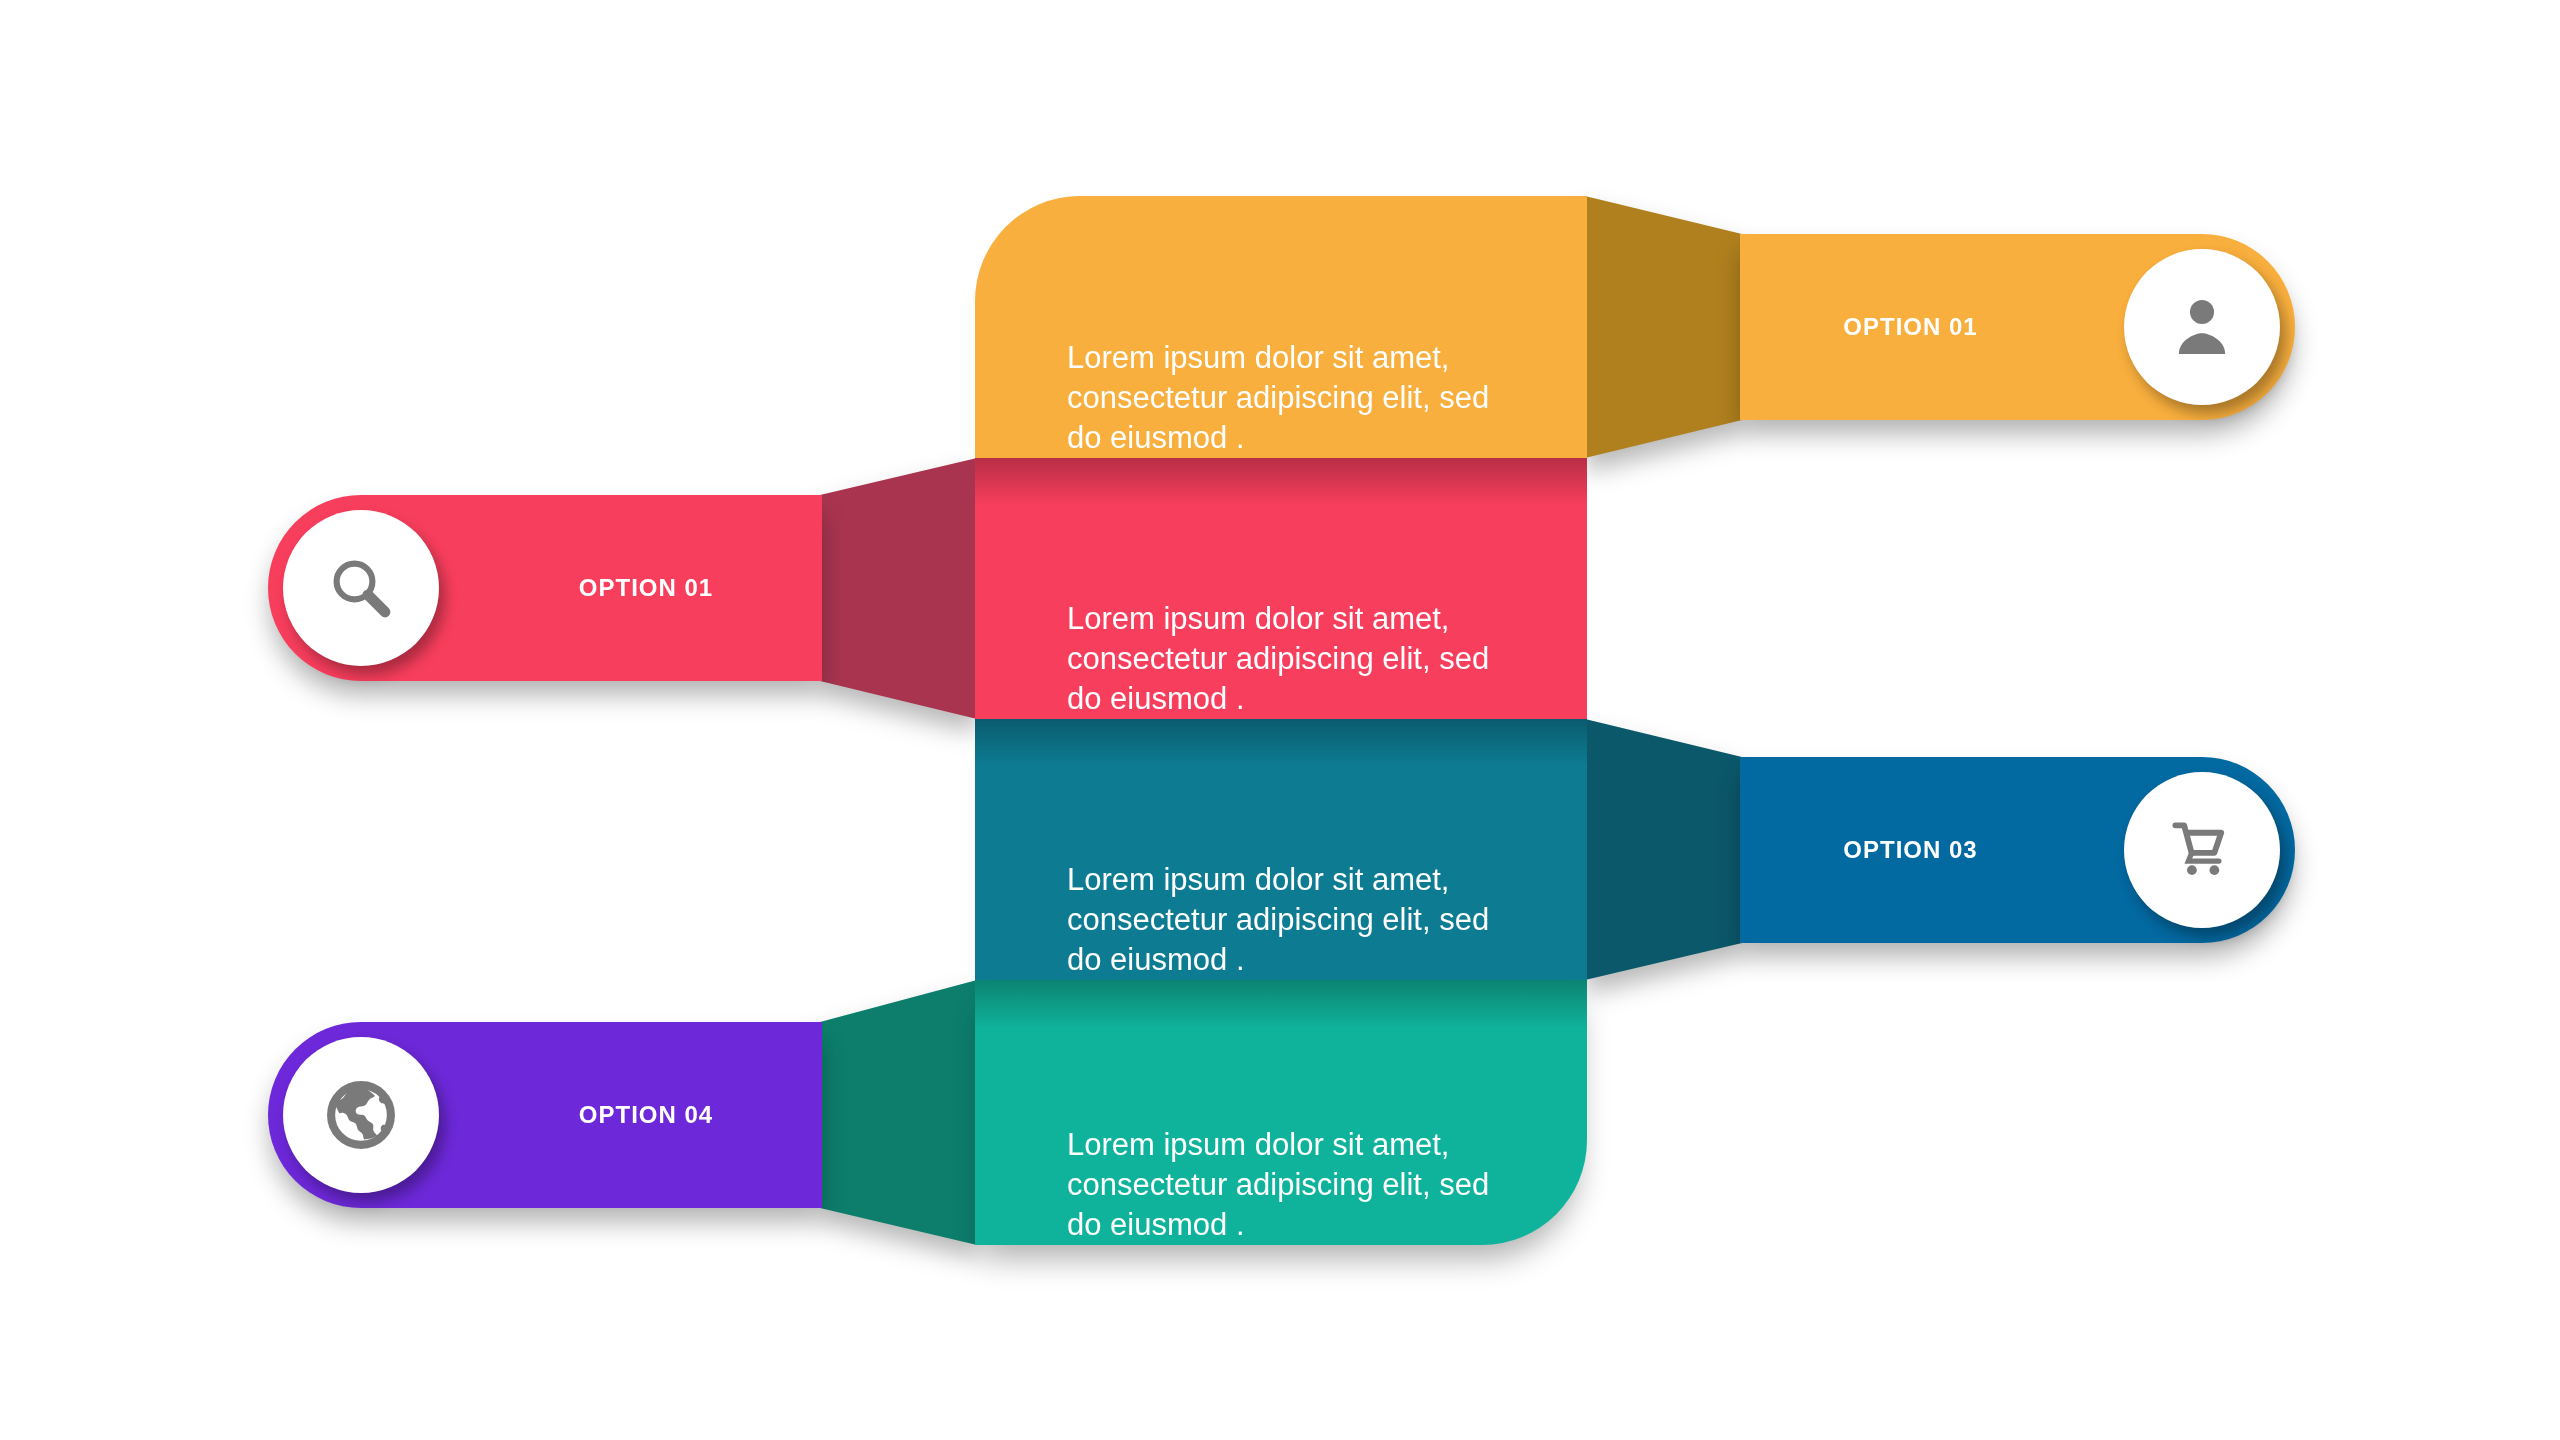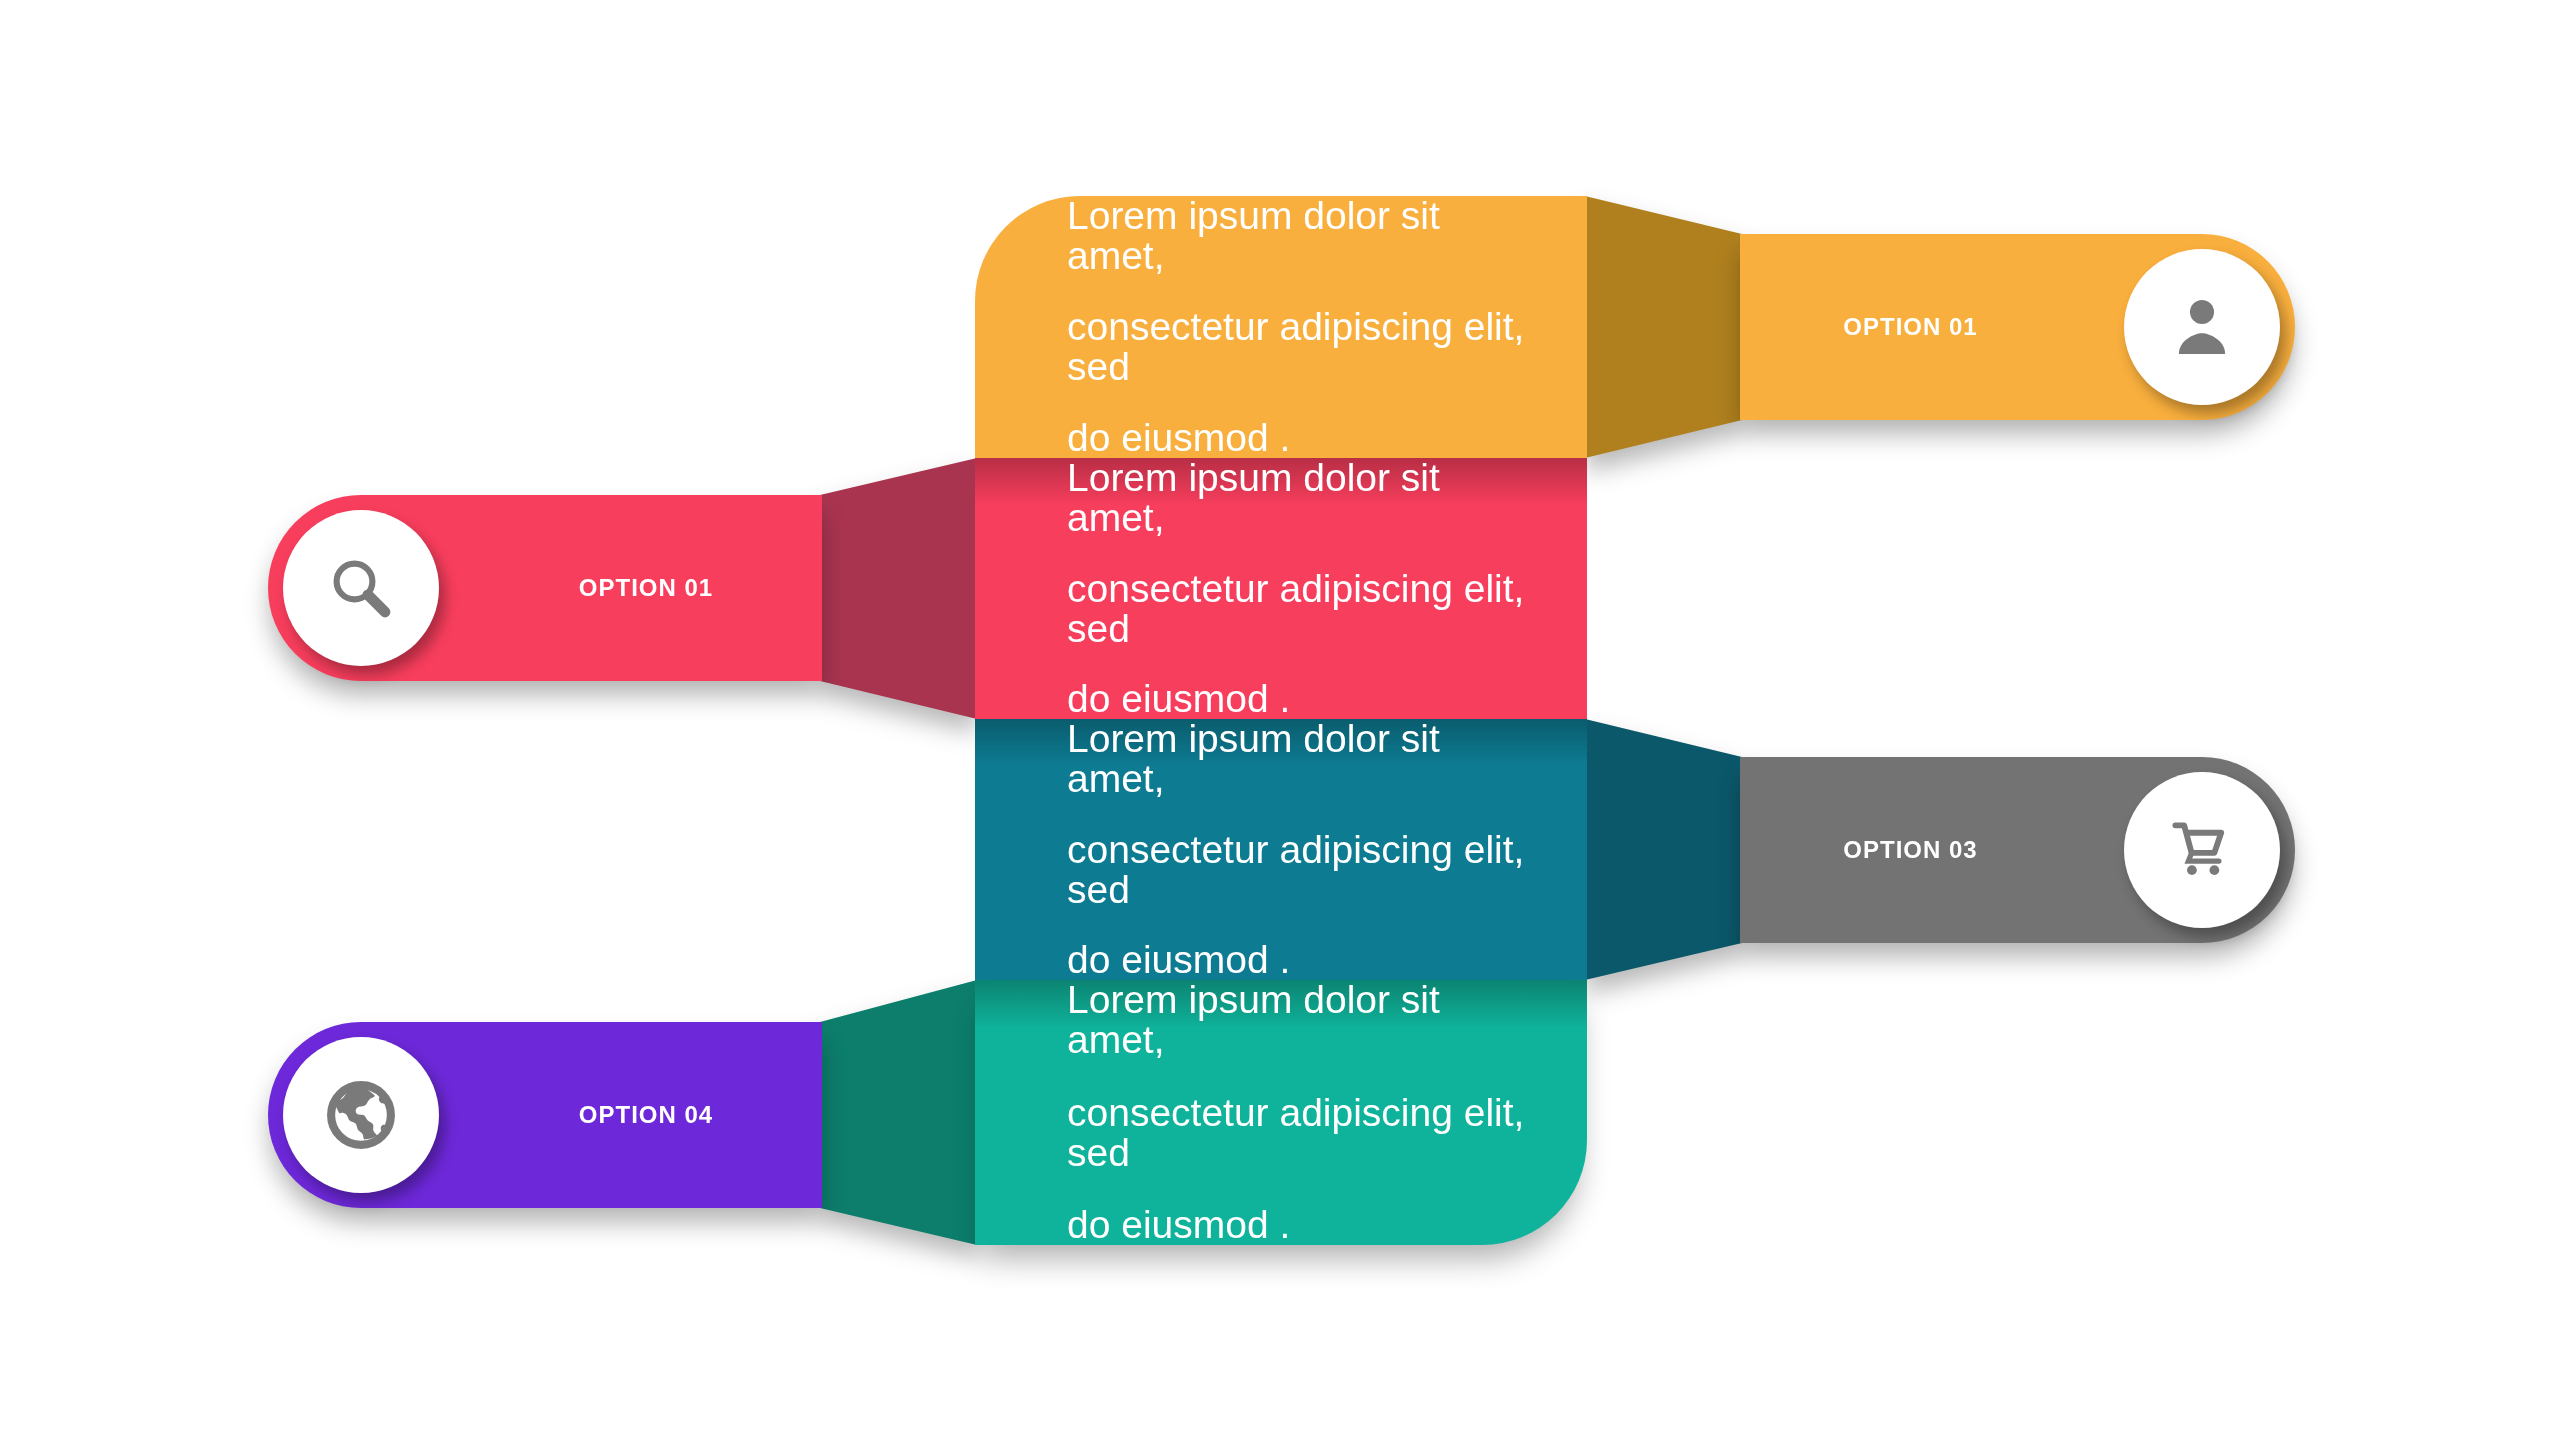--- a/index.html
+++ b/index.html
@@ -19,32 +19,32 @@
   .block-3 { top:719px;  height:261px; background:#0D7C93; }
   .block-4 { top:980px;  height:265px; background:#0FB29A; border-bottom-right-radius:105px;
              box-shadow:0 22px 30px -8px rgba(0,0,0,0.30); }
   .shaded::before {
     content:""; position:absolute; top:0; left:0; right:0; height:48px;
     background:linear-gradient(to bottom, rgba(0,0,0,0.26), rgba(0,0,0,0));
     pointer-events:none;
   }
   .body-text {
     position:absolute; top:0; bottom:0; left:0; right:0;
-    display:flex; flex-direction:column; justify-content:space-between;
+    display:flex; flex-direction:column; justify-content:flex-end;
     padding-left:92px; padding-right:46px; box-sizing:border-box;
-    color:#ffffff; font-size:39px; line-height:40px; font-weight:400;
+    color:#ffffff; font-size:31px; line-height:40px; font-weight:400;
   }
 
   
   .banner { position:absolute; height:186px; z-index:2; color:#ffffff; }
   .banner.right { left:1740px; width:555px; border-radius:0 93px 93px 0; }
   .banner.left  { left:268px;  width:554px; border-radius:93px 0 0 93px; }
   .banner-1 { top:234px;  background:#F9AF3D; box-shadow:0 16px 26px -2px rgba(0,0,0,0.30); }
   .banner-2 { top:495px;  background:#F83E5D; box-shadow:0 16px 26px -2px rgba(0,0,0,0.30); }
-  .banner-3 { top:757px;  background:#737373; box-shadow:0 16px 26px -2px rgba(0,0,0,0.30); }
+  .banner-3 { top:757px;  background:#0369a1; box-shadow:0 16px 26px -2px rgba(0,0,0,0.30); }
   .banner-4 { top:1022px; background:#6d28d9; box-shadow:0 16px 26px -2px rgba(0,0,0,0.30); }
 
   .banner-label {
     position:absolute; top:0; bottom:0;
     display:flex; align-items:center; justify-content:center;
     font-size:24px; font-weight:bold; letter-spacing:1px; white-space:nowrap;
   }
   .banner.right .banner-label { left:0; right:186px; transform:translateX(-14px); }
   .banner.left  .banner-label { left:186px; right:0;  transform:translateX(8px); }
 

